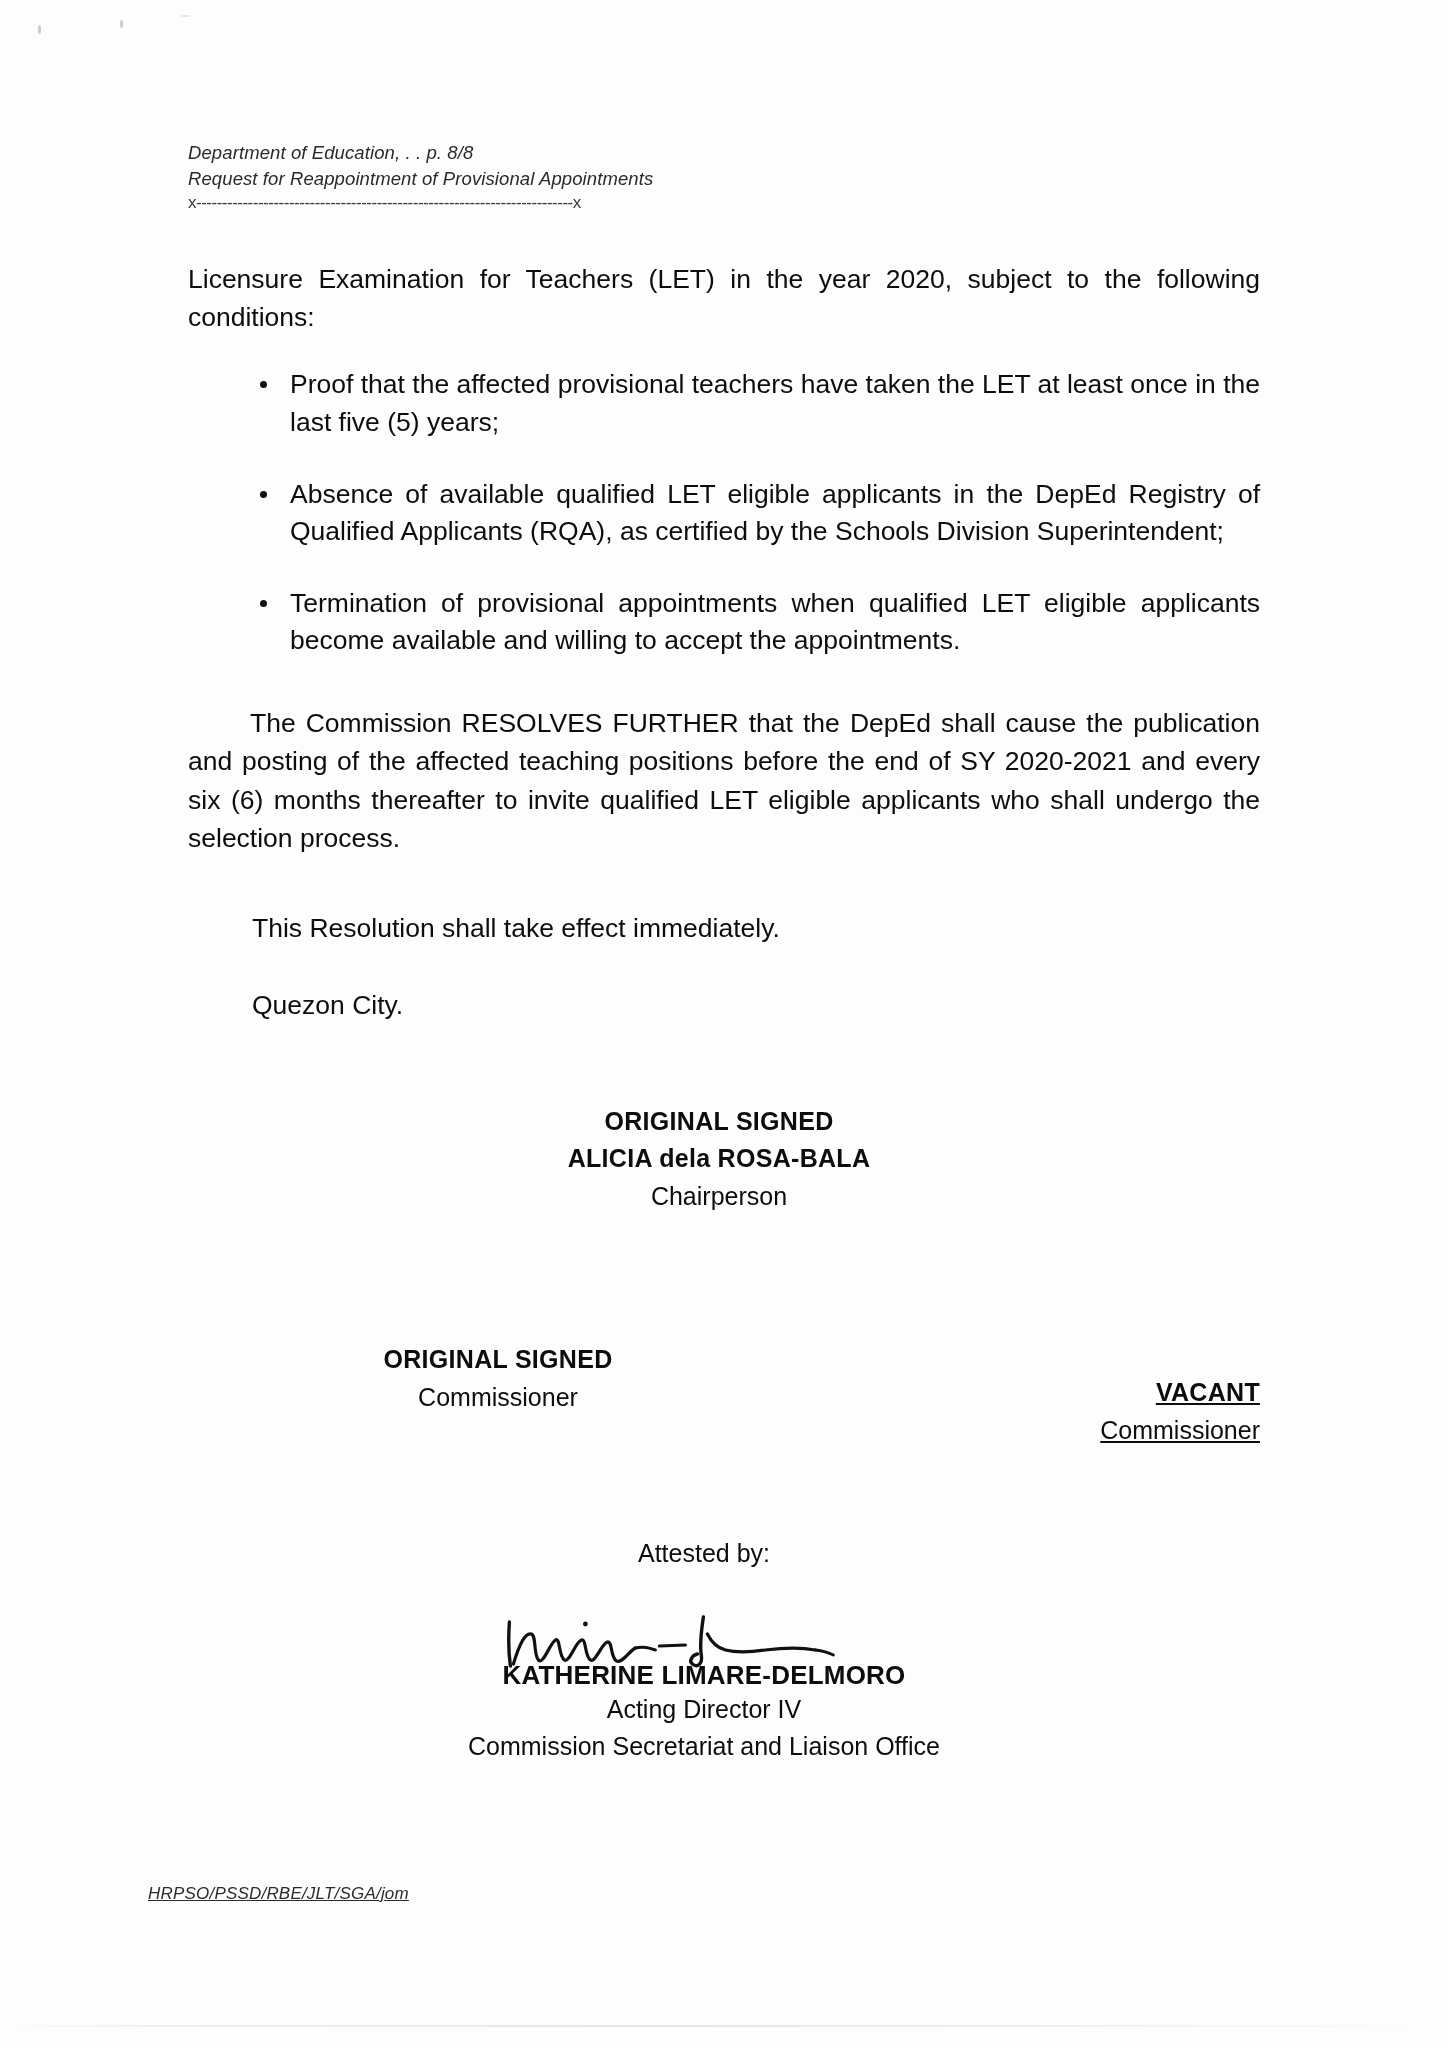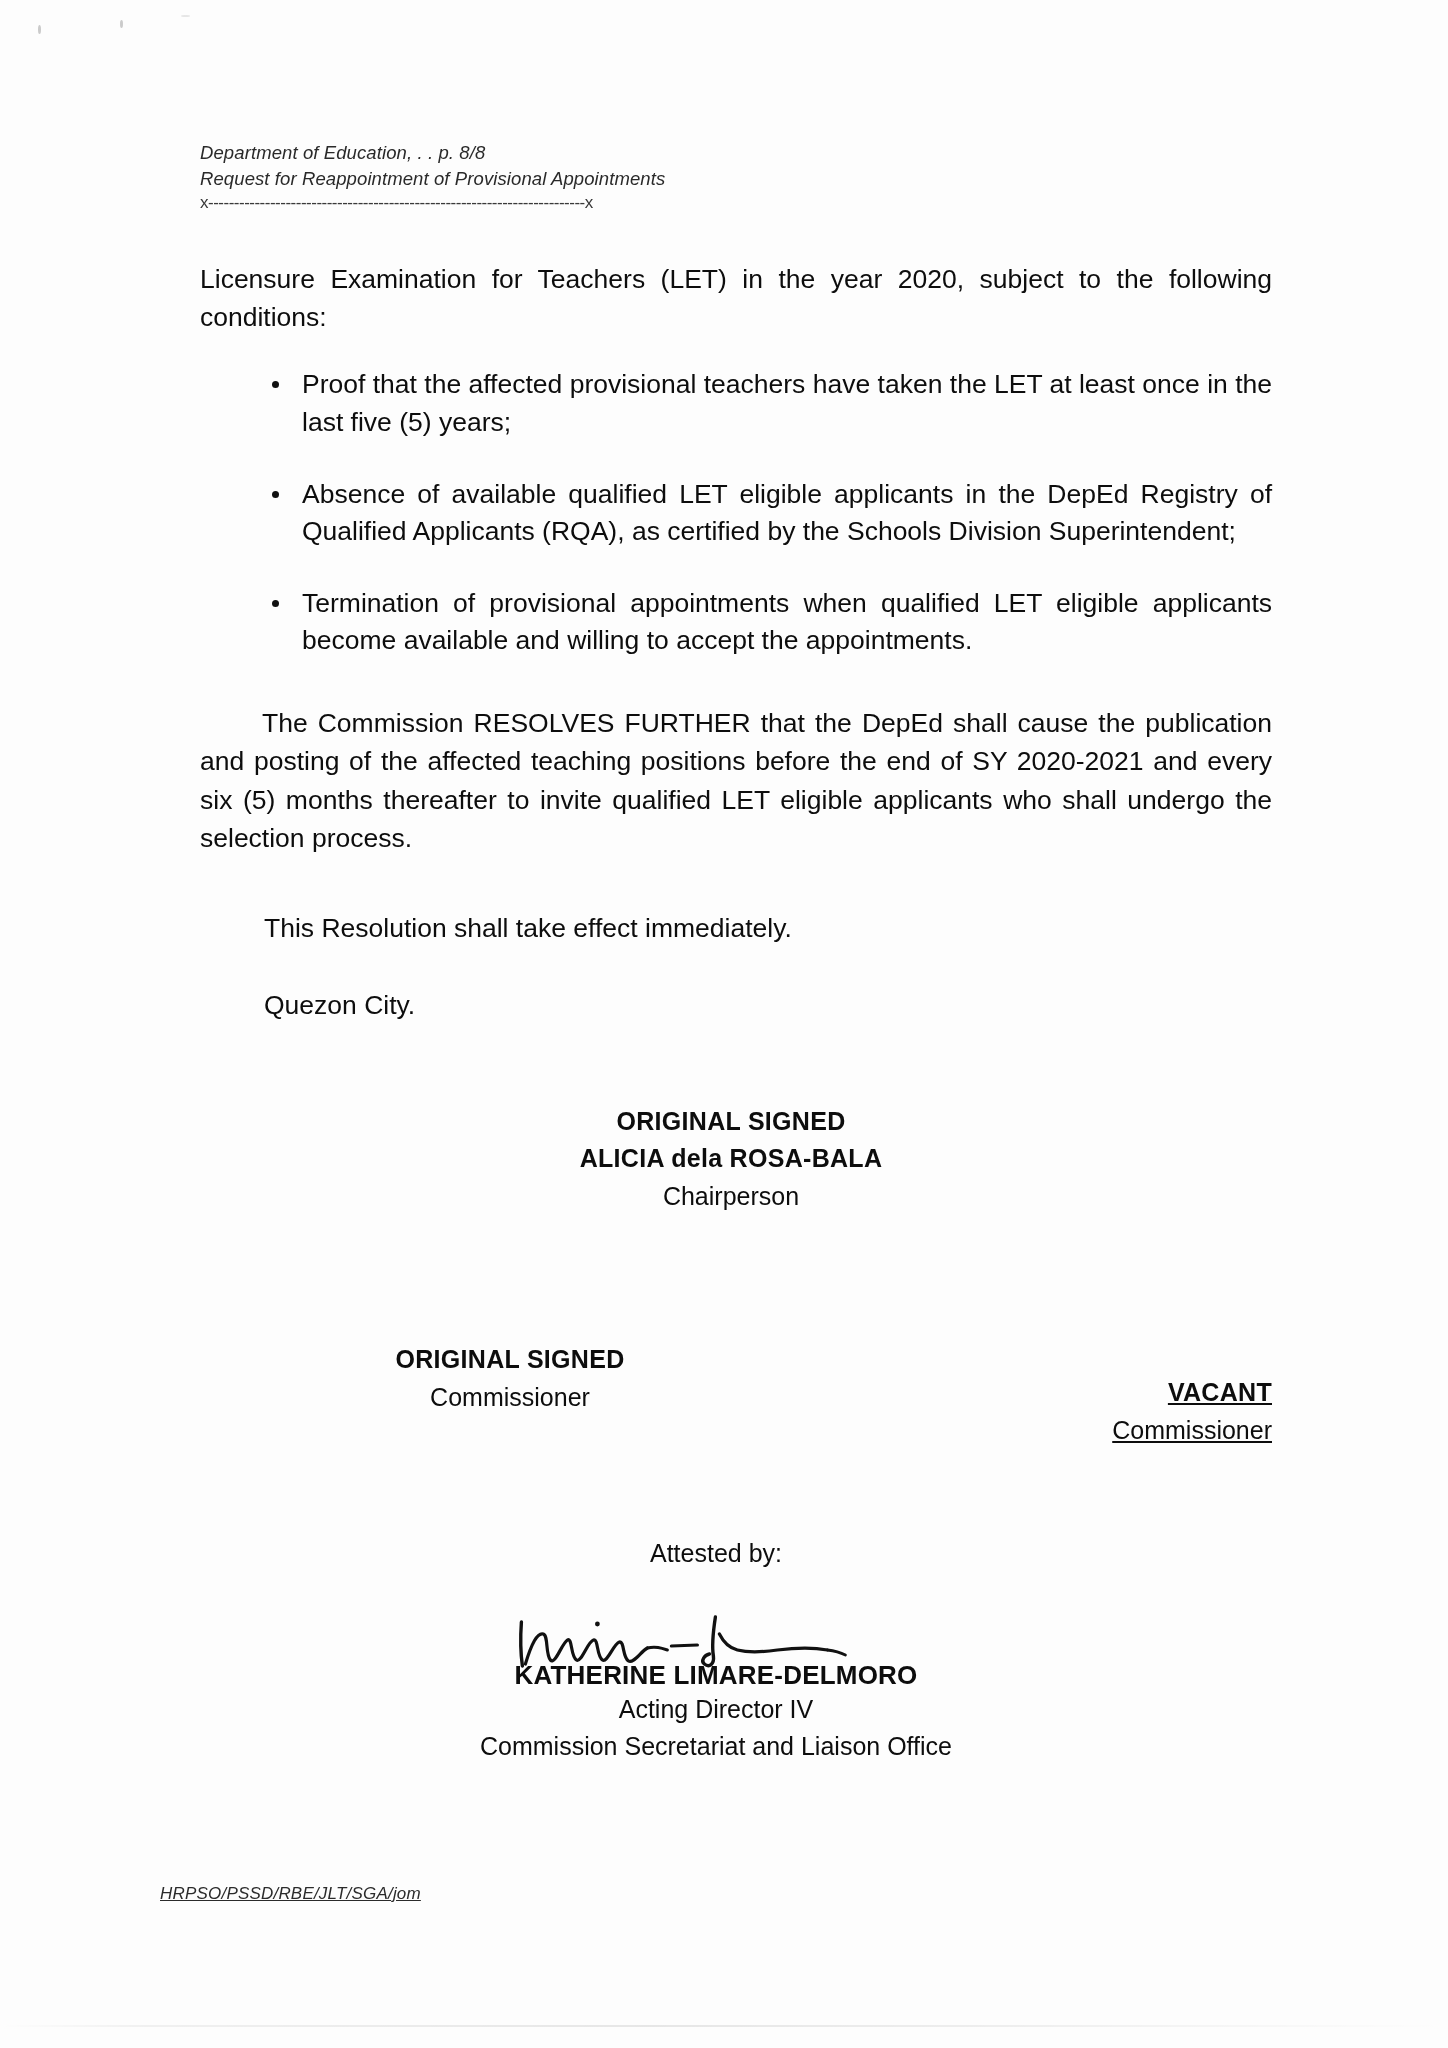--- a/index.html
+++ b/index.html
@@ -37,21 +37,21 @@
     top: 2025px;
     width: 1448px;
     height: 2px;
     background: linear-gradient(to right,
       rgba(0,0,0,0) 0%, rgba(0,0,0,.05) 10%, rgba(0,0,0,.09) 45%,
       rgba(0,0,0,.06) 70%, rgba(0,0,0,0) 100%);
   }
 
   .content {
     position: absolute;
-    left: 200px;
+    left: 188px;
     top: 0;
     width: 1072px;
   }
 
   
   .doc-header {
     margin-top: 140px;
     font-style: italic;
     font-size: 18.5px;
     line-height: 1.38;
@@ -229,21 +229,21 @@
       <li>
         <span class="bullet-dot"></span>
         <span>Absence of available qualified LET eligible applicants in the DepEd Registry of Qualified Applicants (RQA), as certified by the Schools Division Superintendent;</span>
       </li>
       <li>
         <span class="bullet-dot"></span>
         <span>Termination of provisional appointments when qualified LET eligible applicants become available and willing to accept the appointments.</span>
       </li>
     </ul>
 
-    <p class="indent-para"><span>The Commission </span><b>RESOLVES FURTHER</b><span> that the DepEd shall cause the publication and posting of the affected teaching positions before the end of SY 2020-2021 and every six (5) months thereafter to invite qualified LET eligible applicants who shall undergo the selection process.</span></p>
+    <p class="indent-para"><span>The Commission </span><b>RESOLVES FURTHER</b><span> that the DepEd shall cause the publication and posting of the affected teaching positions before the end of SY 2020-2021 and every six (6) months thereafter to invite qualified LET eligible applicants who shall undergo the selection process.</span></p>
 
     <p class="simple-line">This Resolution shall take effect immediately.</p>
     <p class="simple-line tight">Quezon City.</p>
 
     <div class="sig-center">
       <div class="bold">ORIGINAL SIGNED</div>
       <div class="bold">ALICIA dela ROSA-BALA</div>
       <div>Chairperson</div>
     </div>
 

